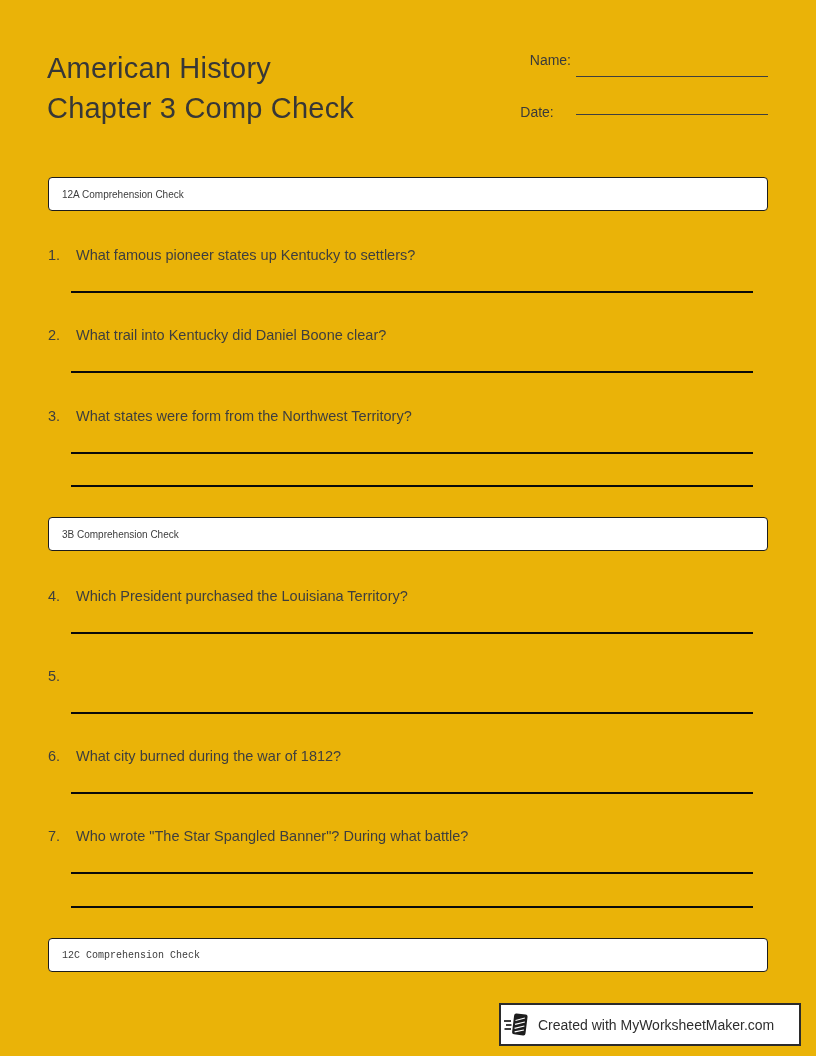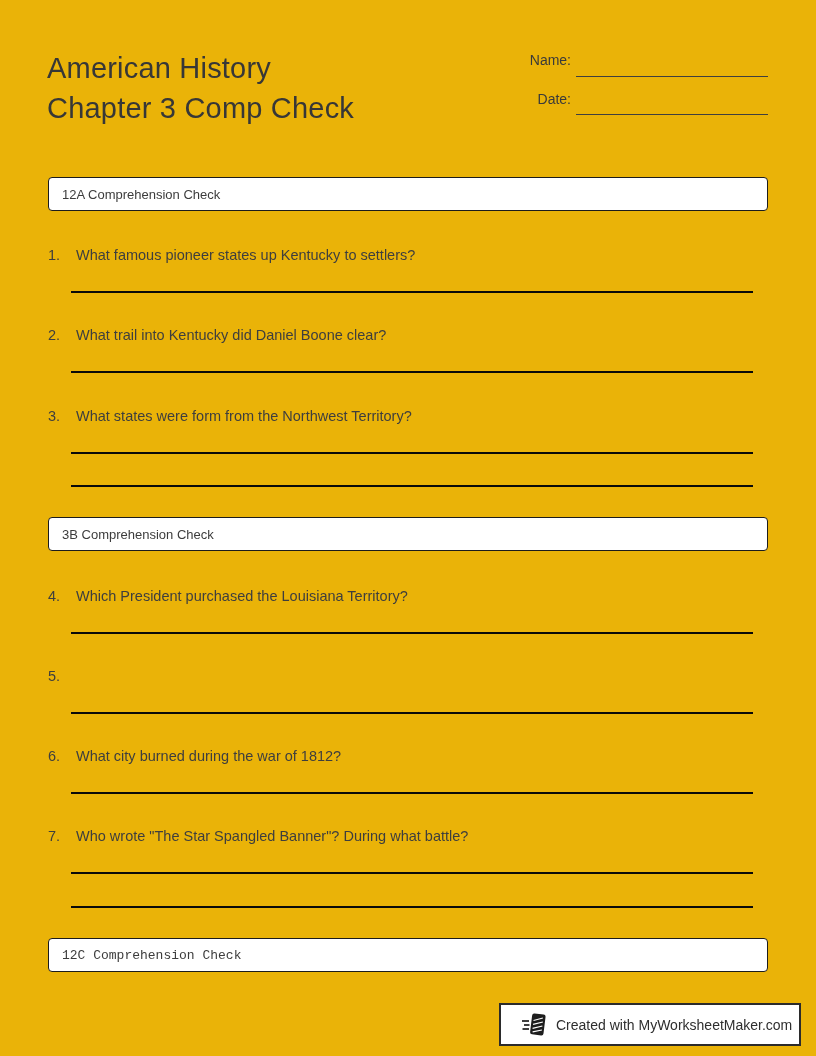--- a/index.html
+++ b/index.html
@@ -24,41 +24,41 @@
     letter-spacing: 0.2px;
   }
   .nd-label {
     position: absolute;
     width: 68px;
     text-align: right;
     font-size: 14px;
     color: #3a3a3a;
   }
   .name-label { left: 503px; top: 52px; }
-  .date-label { left: 503px; top: 91px; }
+  .date-label { left: 503px; top: 104px; text-align: center; }
   .nd-line {
     position: absolute;
     height: 0;
     border-bottom: 1.4px solid #3f3f3f;
     width: 192px;
     left: 576px;
   }
   .name-line { top: 76px; }
   .date-line { top: 114px; }
   .section-box {
     position: absolute;
     left: 48px;
     width: 720px;
     height: 34px;
     border: 1.6px solid #1c1c1c;
     border-radius: 4px;
     display: flex;
     align-items: center;
     padding-left: 13px;
-    font-size: 13px;
+    font-size: 10px;
     color: #3c3c3c;
     background: #ffffff;
   }
   .section-a { top: 177px; }
   .section-b { top: 517px; }
   .section-c { top: 938px; font-family: Liberation Mono, monospace; }
   .question {
     position: absolute;
     left: 48px;
     width: 706px;
@@ -94,21 +94,21 @@
   .footer-badge {
     position: absolute;
     left: 499px;
     top: 1003px;
     width: 302px;
     height: 43px;
     border: 2px solid #2b2b2b;
     background: #ffffff;
     display: flex;
     align-items: center;
-    padding: 0 20px;
+    padding: 0 2px;
     gap: 7px;
   }
   .footer-text {
     font-size: 14px;
     color: #2e2e2e;
     white-space: nowrap;
   }
   .logo-wrap { width: 28px; height: 30px; flex: 0 0 28px; display: flex; align-items: center; }
 </style>
 </head>

